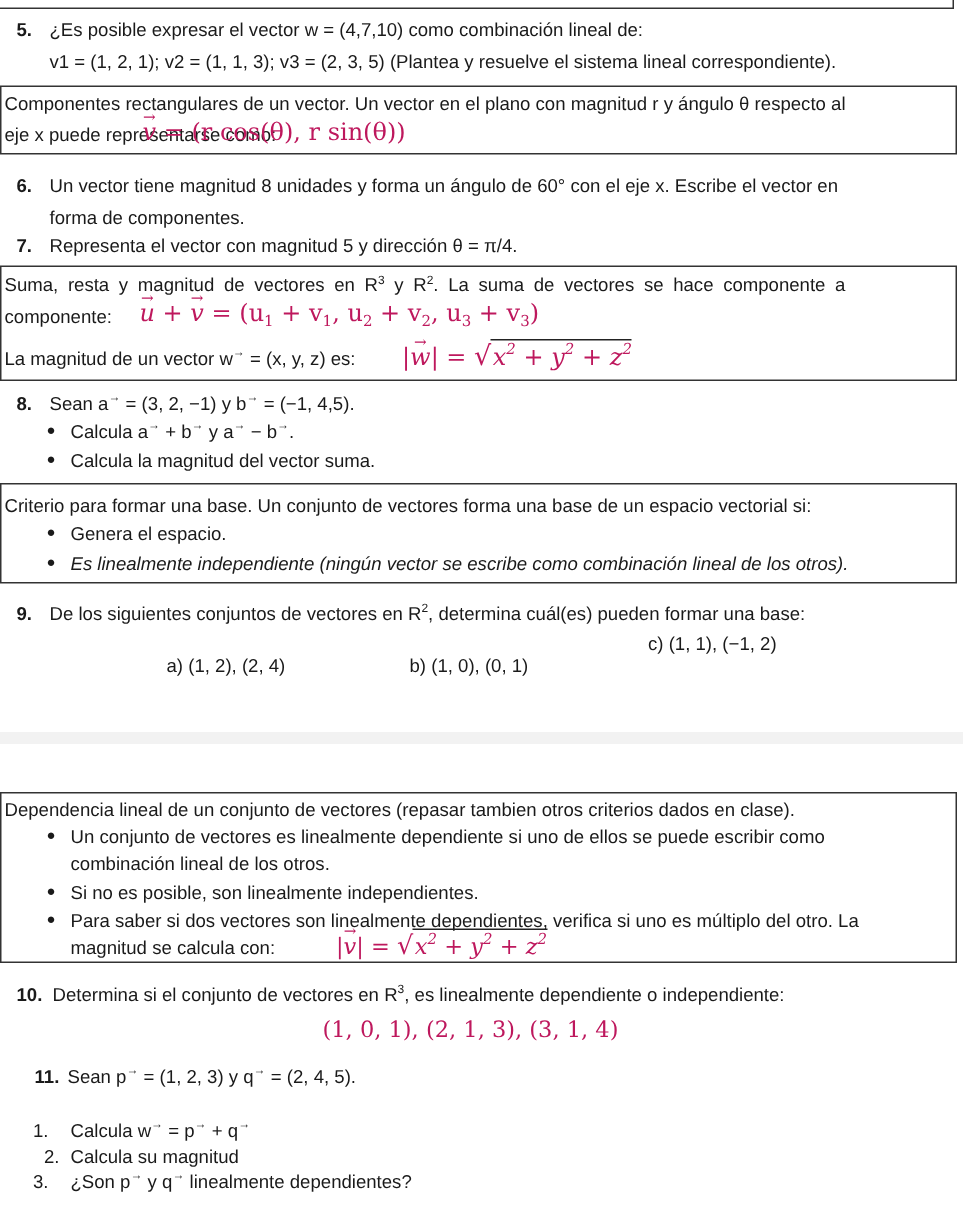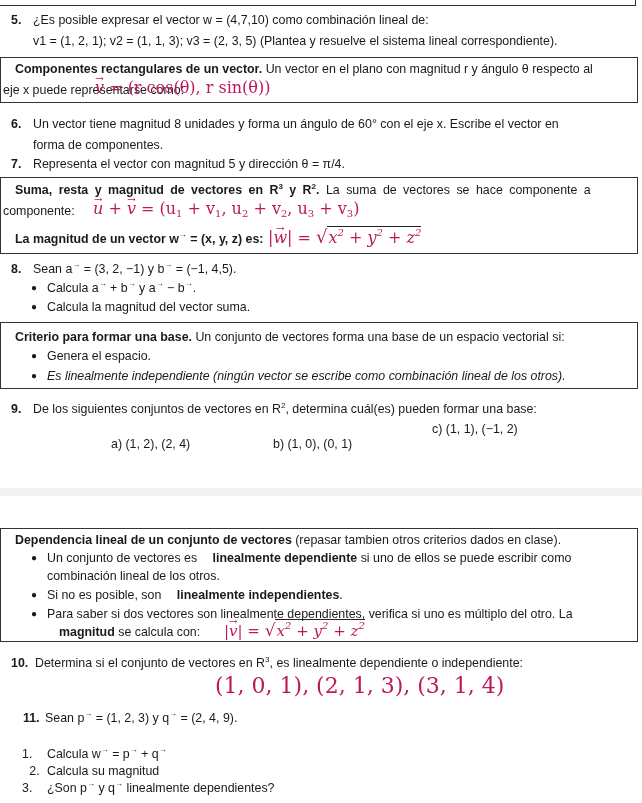--- a/index.html
+++ b/index.html
@@ -1,21 +1,21 @@
 <!DOCTYPE html>
 <html><head>
   <meta charset="utf-8">
   <style>
     * { box-sizing: border-box; margin: 0; padding: 0; }
     html, body { width: 642px; height: 803px; background: #ffffff; overflow: hidden; }
     body { position: relative; font-family: "Liberation Sans", sans-serif; color: #1a1a1a; font-size: 12.4px; }
     .box { position: absolute; border: 1.4px solid #333; background: #fff; }
     .line { position: absolute; white-space: nowrap; line-height: 16px; }
     .num { font-weight: bold; display: inline-block; }
-    .bold { font-weight: bold; margin-left: 12px; }
+    .bold { font-weight: normal; }
     .math { font-family: "DejaVu Serif", serif; font-style: italic; font-size: 16px; color: #be185d; }
     .math .up { font-style: normal; }
     .math sup { font-size: 10px; vertical-align: 7px; line-height: 0; }
     .math sub { font-size: 10px; vertical-align: -3px; line-height: 0; font-style: normal; }
     .vec { position: relative; display: inline-block; }
     .vec::before { content: "\2192"; position: absolute; top: -9px; left: 0; right: 0; text-align: center; font-size: 10px; font-style: normal; }
     .sqrt { display: inline-block; border-top: 1px solid #222; padding-left: 2px; margin-left: -1px; }
     .arr { font-size: 8px; vertical-align: 6px; margin-left: 0px; line-height: 0; }
     .sup { font-size: 8px; vertical-align: 5px; line-height: 0; }
     .bullet { position: absolute; left: 31px; font-size: 10px; line-height: 16px; }
@@ -118,24 +118,24 @@
 <div class="line" style="left:47px; top:624px;">
   <span class="bold">magnitud</span><span> se calcula con:</span>
 </div>
 <div class="line math" style="left:224px; top:619px; line-height:22px; font-size:15px;">
   <span class="up">|</span><span class="vec">v</span><span class="up">| = </span><span class="up" style="font-size:17px;">√</span><span class="sqrt">x<sup>2</sup><span class="up"> + </span>y<sup>2</sup><span class="up"> + </span>z<sup>2</sup></span>
 </div>
 
 <div class="line" style="left:11px; top:655px;">
   <span class="num" style="width:24px;">10.</span><span>Determina si el conjunto de vectores en R</span><span class="sup">3</span><span>, es linealmente dependiente o independiente:</span>
 </div>
-<div class="line math up" style="left:215px; top:674px; line-height:24px; font-size:22px; font-style:normal;">(1, 0, 1),  (2, 1, 3),  (3, 1, 4)</div>
+<div class="line math up" style="left:215px; top:674px; line-height:24px; font-size:15px; font-style:normal;">(1, 0, 1),  (2, 1, 3),  (3, 1, 4)</div>
 
 <div class="line" style="left:11px; top:710px;">
-  <span class="num" style="width:22px;margin-left:12px;">11.</span><span>Sean p</span><span class="arr">→</span><span> = (1, 2, 3) y q</span><span class="arr">→</span><span> = (2, 4, 9).</span>
+  <span class="num" style="width:22px;margin-left:12px;">11.</span><span>Sean p</span><span class="arr">→</span><span> = (1, 2, 3) y q</span><span class="arr">→</span><span> = (2, 4, 5).</span>
 </div>
 <div>
   <div class="line" style="left:22px; top:746px;">
     <span style="display:inline-block; width:25px;">1.</span><span>Calcula w</span><span class="arr">→</span><span> = p</span><span class="arr">→</span><span> + q</span><span class="arr">→</span>
   </div>
   <div class="line" style="left:22px; top:763px;text-align:center;">
     <span style="display:inline-block; width:25px;">2.</span><span>Calcula su magnitud</span>
   </div>
   <div class="line" style="left:22px; top:780px;">
     <span style="display:inline-block; width:25px;">3.</span><span>¿Son p</span><span class="arr">→</span><span> y q</span><span class="arr">→</span><span> linealmente dependientes?</span>

